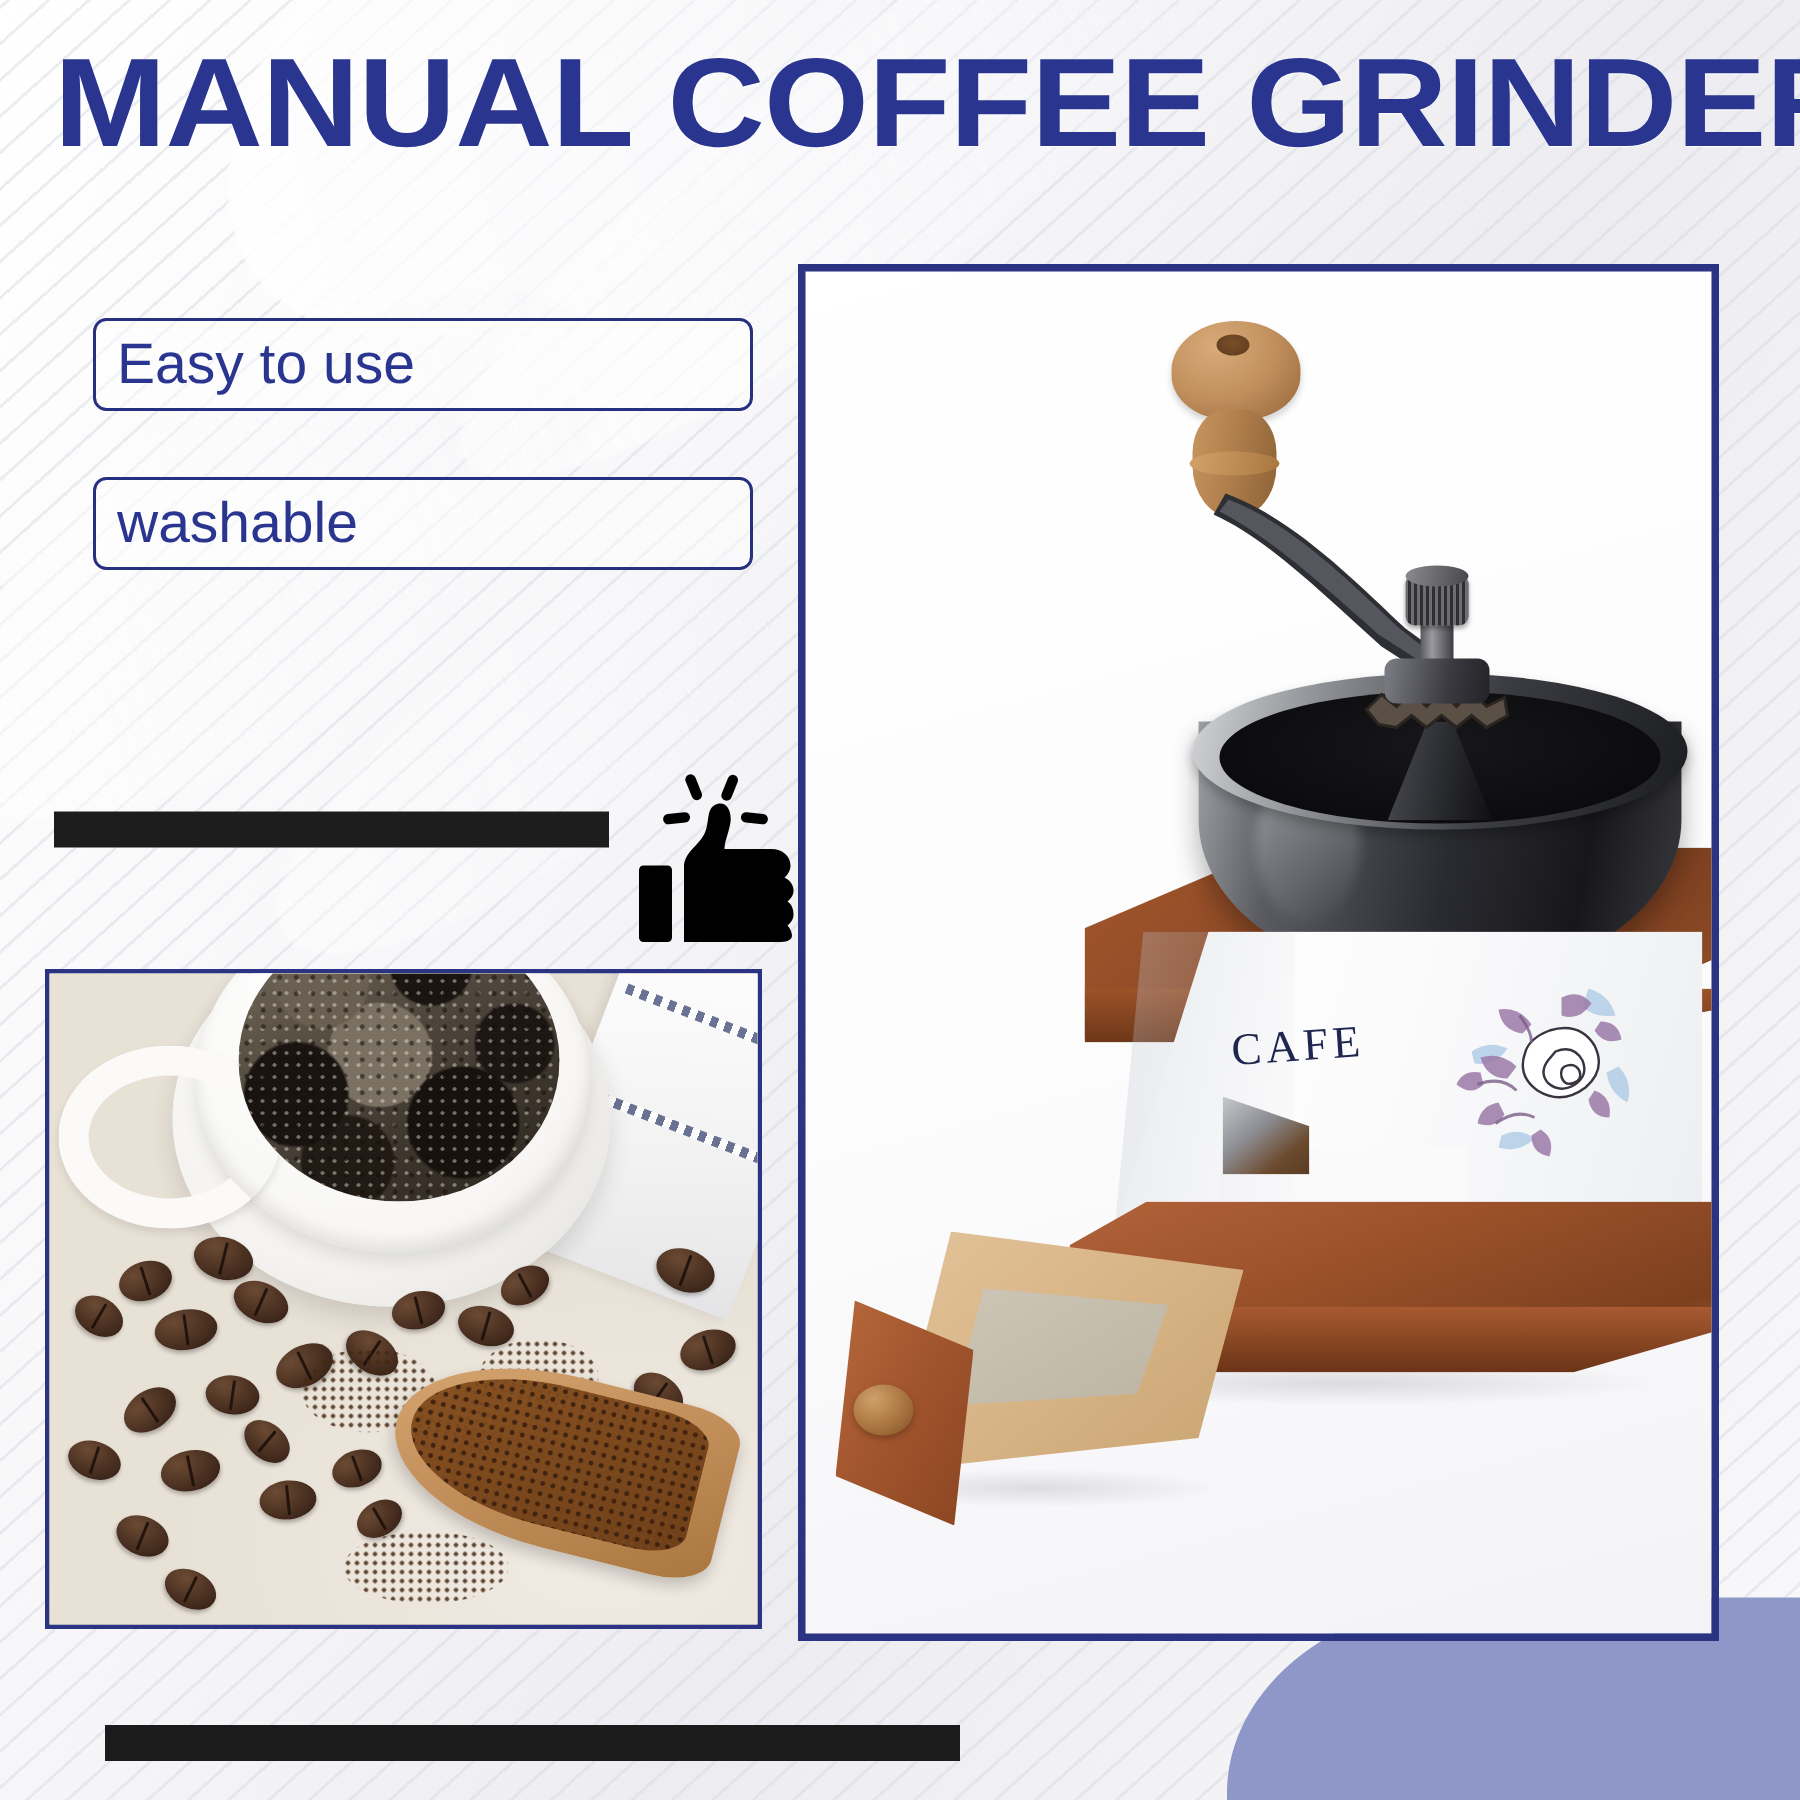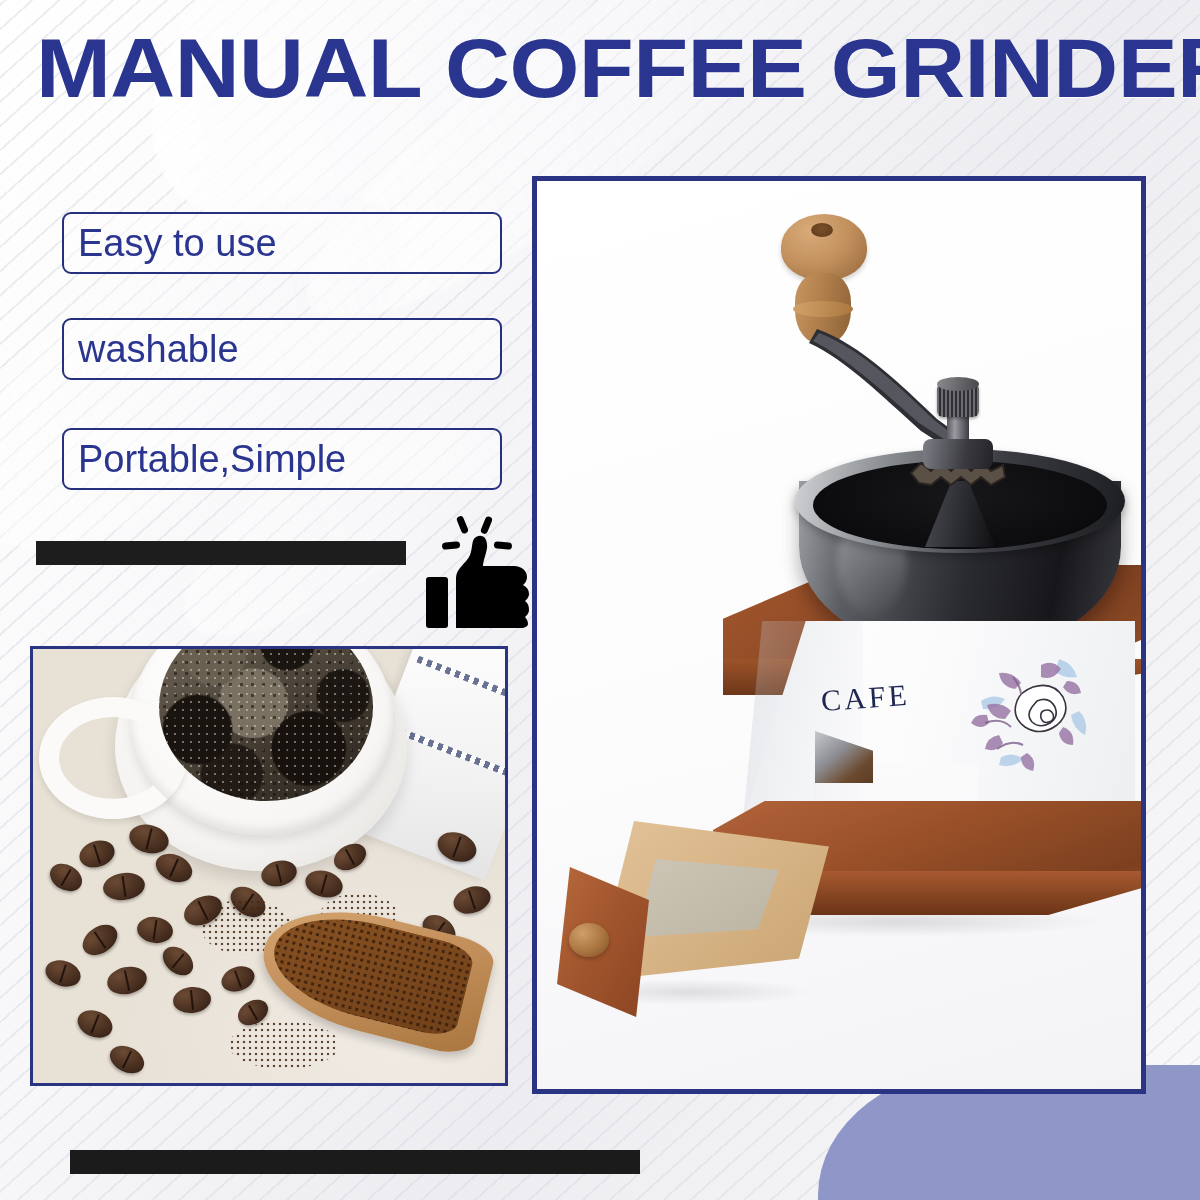--- a/index.html
+++ b/index.html
@@ -596,23 +596,20 @@
   <div class="bg-swoosh sw4"></div>
   <div class="bg-blob"></div>
 
   <div class="title">MANUAL COFFEE GRINDER</div>
 
   <div class="feature-box fb1">
     <span class="label">washable</span>
   </div>
   <div class="feature-box fb0">
     <span class="label">Easy to use</span>
-  </div>
-  <div class="feature-box fb2">
-    <span class="label">Portable,Simple</span>
   </div>
 
   <div class="bar-top"></div>
   <div class="bar-bottom"></div>
 
   <svg class="thumbs" viewBox="0 0 104 122">
     <g fill="#000000">
       <rect x="33" y="10" width="7" height="18" rx="3.5" transform="rotate(-22 36 19)"></rect>
       <rect x="57" y="10" width="7" height="18" rx="3.5" transform="rotate(22 60 19)"></rect>
       <rect x="16" y="36" width="18" height="7" rx="3.5" transform="rotate(-6 25 39)"></rect>

